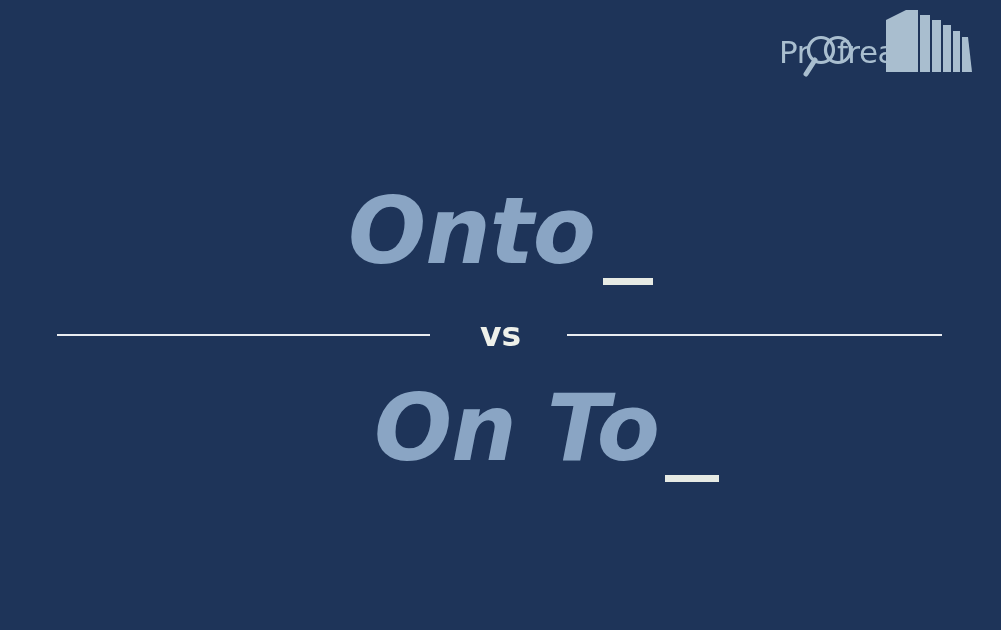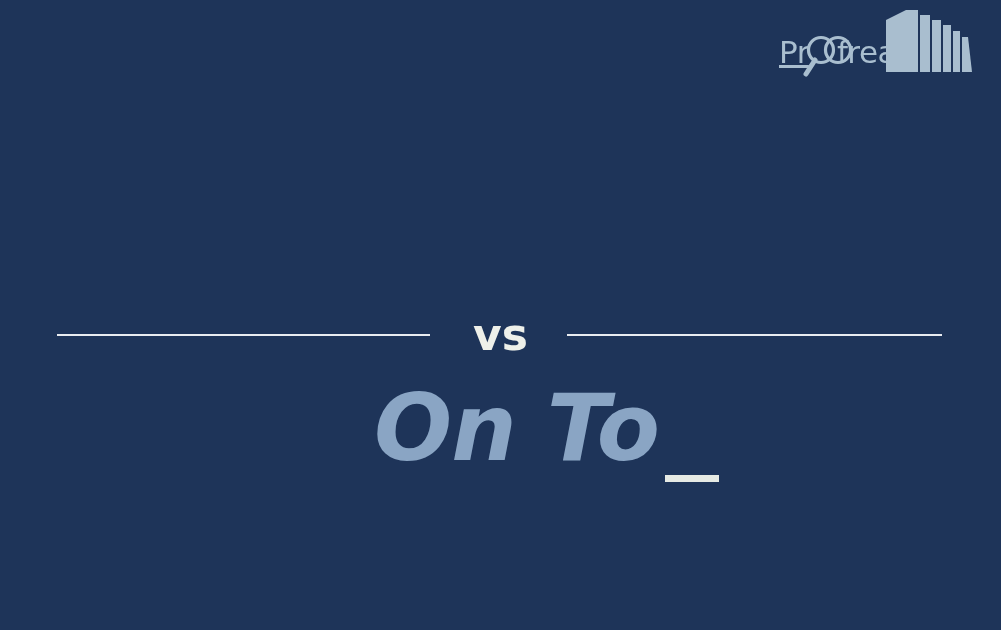--- a/index.html
+++ b/index.html
@@ -26,21 +26,21 @@
   .logo-wordmark {
     position: absolute;
     left: 0;
     top: 30px;
     font-size: 31px;
     letter-spacing: -0.5px;
     color: #a9becf;
     font-family: "DejaVu Sans", sans-serif;
     white-space: nowrap;
   }
-  .logo-word-pr { margin-right: 28px; text-decoration: underline; }
+  .logo-word-pr { margin-right: 28px; }
   .logo-sub {
     position: absolute;
     left: 62px;
     top: 58px;
     font-size: 21px;
     color: #a9becf;
     letter-spacing: -0.3px;
     font-family: "DejaVu Sans", sans-serif;
     white-space: nowrap;
   }
@@ -121,21 +121,21 @@
   .rule-right { left: 567px; width: 375px; }
   .vs-label {
     position: absolute;
     left: 0;
     top: 0;
     width: 1001px;
     text-align: center;
     color: #eef0ea;
     font-family: "DejaVu Sans", sans-serif;
     font-weight: bold;
-    font-size: 44px;
+    font-size: 33px;
     line-height: 58px;
     letter-spacing: 0px;
   }
 </style>
 </head>
 <body>
 
 <div class="logo">
 
   <div class="logo-wordmark">
@@ -158,20 +158,25 @@
       <polygon points="59,19 67,19 67,66 59,66" fill="#a9becf"></polygon>
       <polygon points="69,25 76,25 76,66 69,66" fill="#a9becf"></polygon>
       <polygon points="78,31 84,31 88,66 78,66" fill="#a9becf"></polygon>
     </svg>
   </span>
 
 </div>
 
 <div class="comparison">
 
+  <div class="term term-top">
+    <span class="term-inner">
+      <span>Onto</span><span class="blank"></span>
+    </span>
+  </div>
 
   <div class="vs-row">
     <div class="rule rule-left"></div>
     <div class="rule rule-right"></div>
     <div class="vs-label">vs</div>
   </div>
 
   <div class="term term-bottom">
     <span class="term-inner">
       <span>On To</span><span class="blank"></span>

